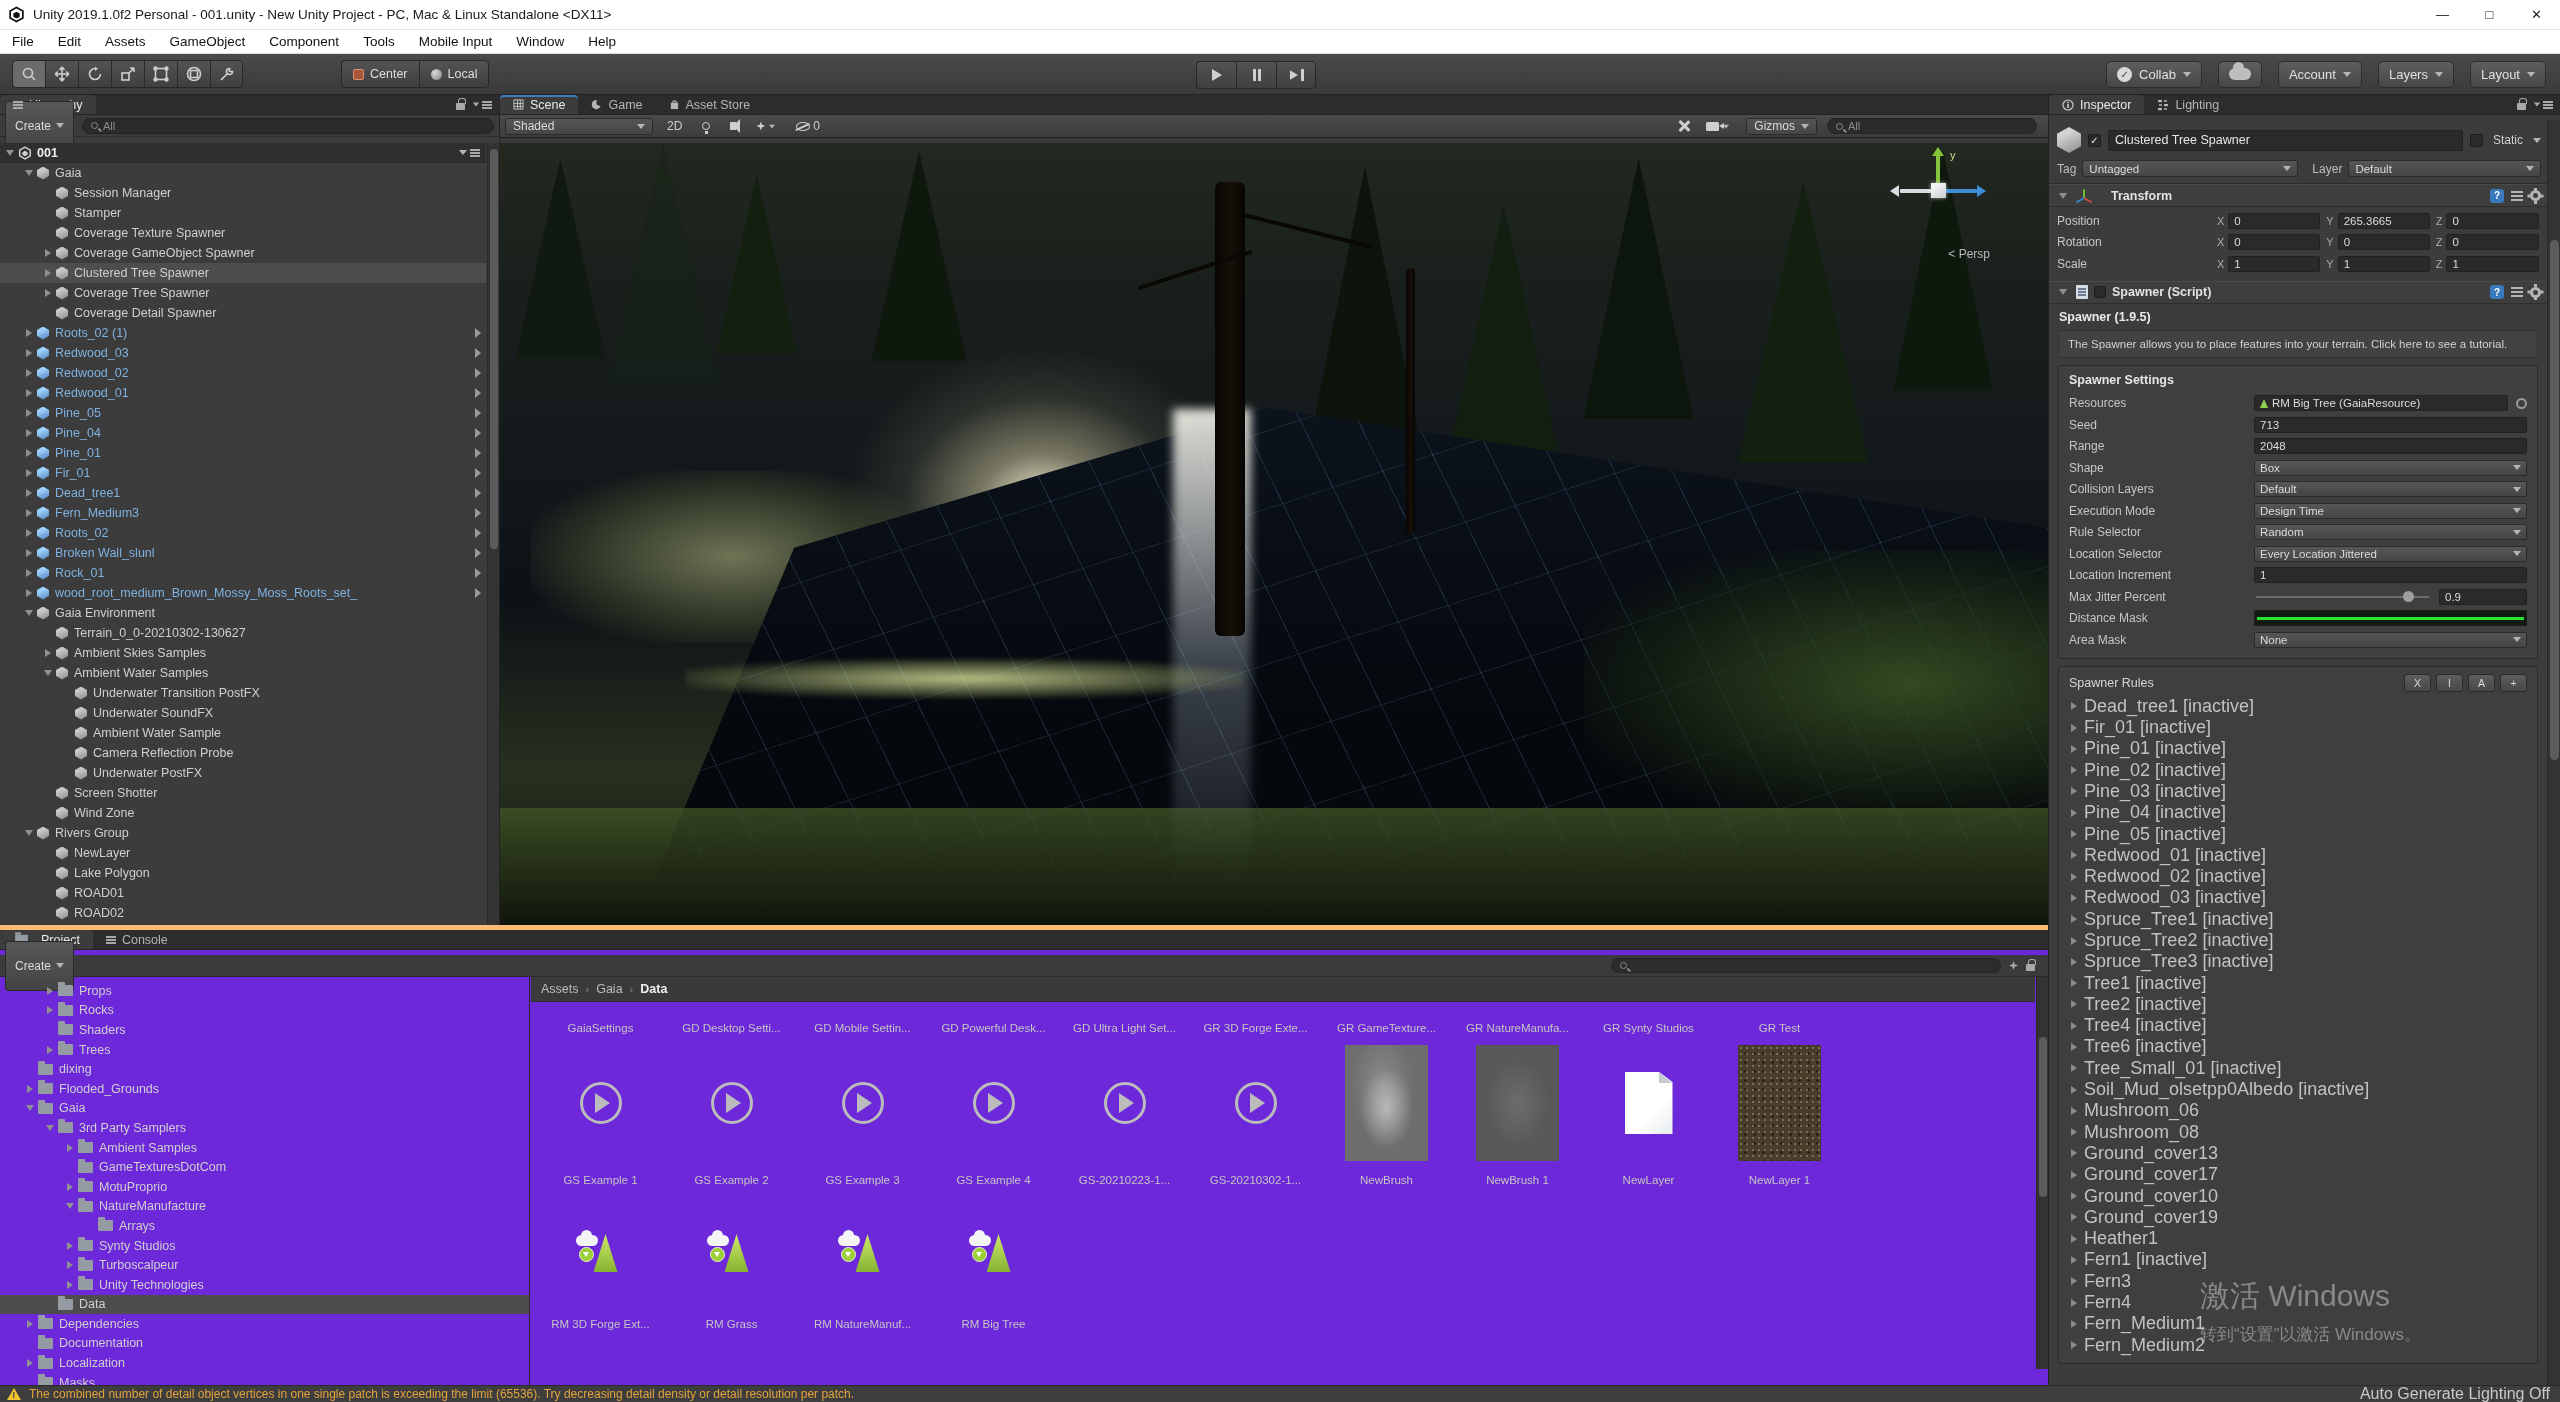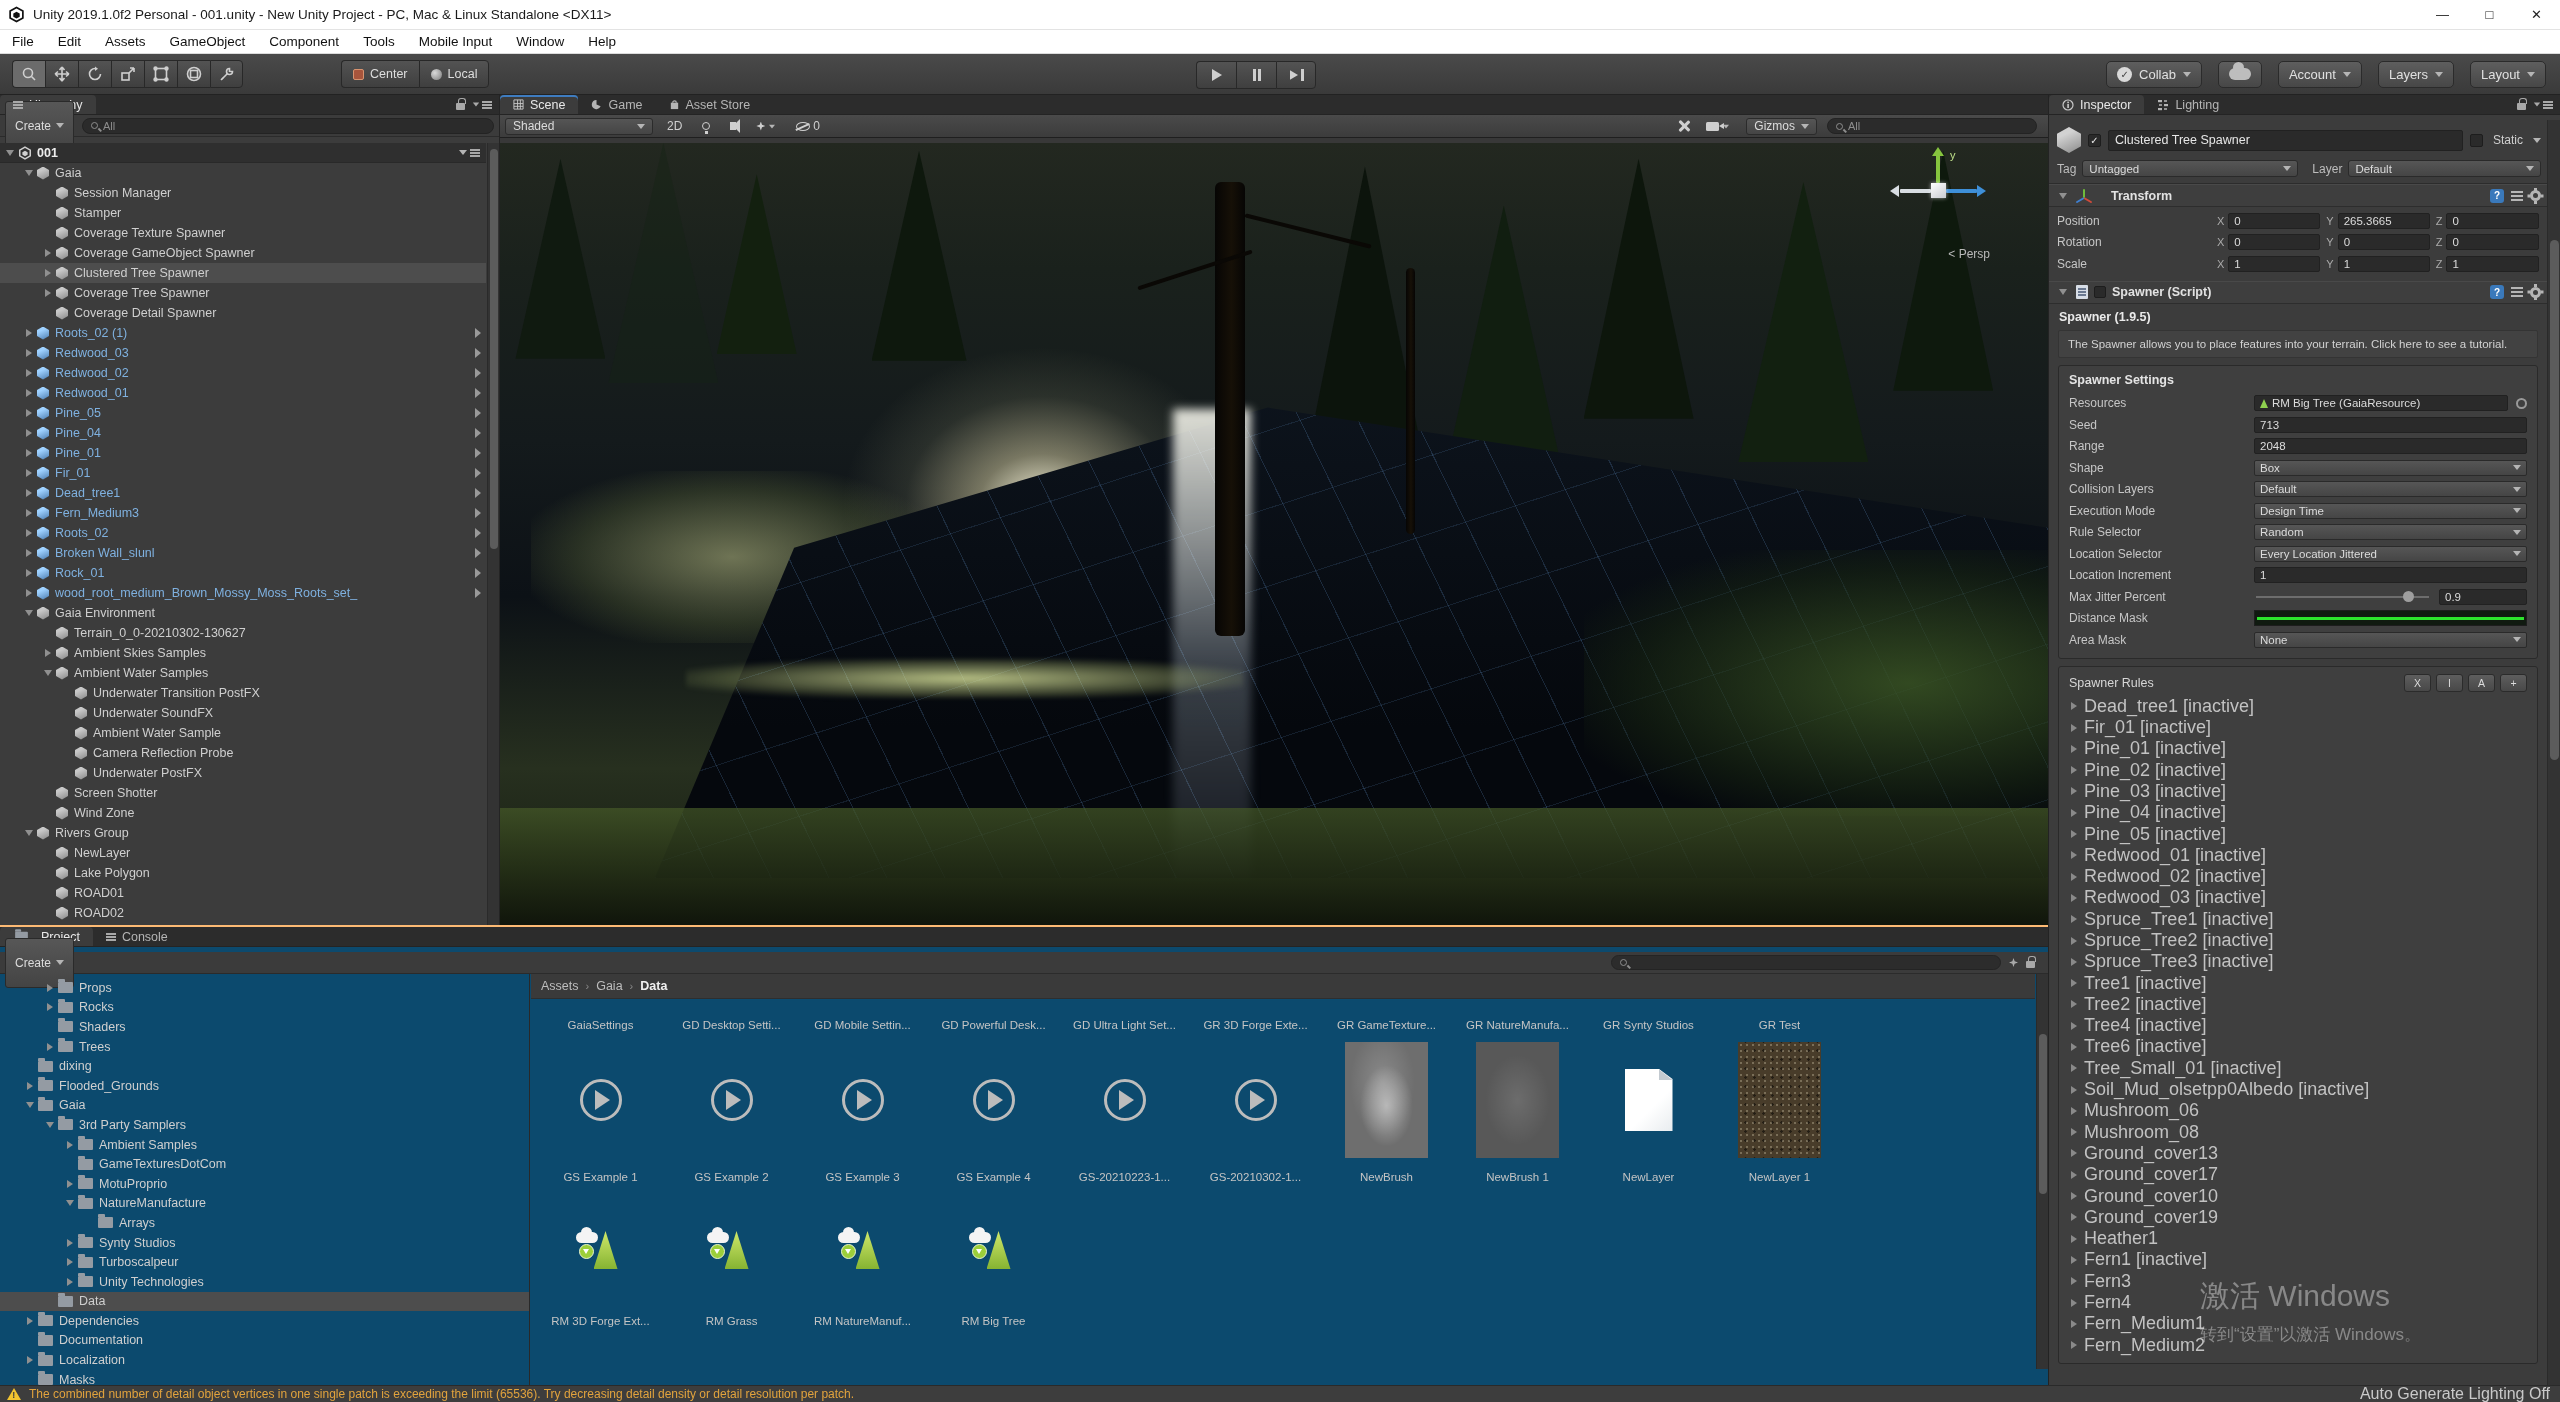--- a/index.html
+++ b/index.html
@@ -118,21 +118,21 @@
   .gz-y{left:50px;top:8px;width:4px;height:28px;background:#86c43e}
   .gz-x{left:14px;top:42px;width:31px;height:4px;background:#d8dde2}
   .gz-z{left:60px;top:42px;width:31px;height:4px;background:#3e8fd8}
   .gz-cone-y{position:absolute;left:46px;top:0;border-bottom:9px solid #86c43e;border-left:6px solid transparent;border-right:6px solid transparent}
   .gz-cone-x{position:absolute;left:4px;top:38px;border-right:9px solid #d8dde2;border-top:6px solid transparent;border-bottom:6px solid transparent}
   .gz-cone-z{position:absolute;left:91px;top:38px;border-left:9px solid #3e8fd8;border-top:6px solid transparent;border-bottom:6px solid transparent}
   .gz-ylabel{position:absolute;left:64px;top:2px;font-size:11px;color:#bfe08a}
   .persp-label{position:absolute;right:58px;top:104px;font-size:12px;color:#b9b9b9}
 
   
-  .project{position:absolute;left:0;top:925px;width:2048px;height:460px;background:#0c4a6e;border-top:2px solid #fdba74}
+  .project{position:absolute;left:0;top:925px;width:2048px;height:460px;background:#6d28d9;border-top:5px solid #fdba74}
   .proj-toolbar{position:absolute;left:0;right:0;top:25px;height:22px;background:#3b3b3b;border-bottom:1px solid #2b2b2b;display:flex;align-items:center;padding:0 5px;gap:8px}
   .proj-search{margin-left:auto;width:390px;height:15px;border-radius:8px;background:#2c2c2c;border:1px solid #242424;display:flex;align-items:center;gap:5px;padding:0 8px;color:#8d8d8d;font-size:11px}
   .proj-tb-icons{display:flex;gap:8px;align-items:center;padding-right:8px}
   .proj-tree{position:absolute;left:0;top:47px;bottom:0;width:530px;border-right:1px solid #292929;overflow:hidden;padding-top:4px}
   .frow{height:19.6px;display:flex;align-items:center;font-size:12.5px;color:#cfcfcf;white-space:nowrap}
   .frow.sel{background:#4d4d4d}
   .fold{width:15px;height:11px;background:#949ba3;border-radius:1px;position:relative;margin:0 6px 0 1px;flex:none}
   .fold::before{content:"";position:absolute;left:0;top:-3px;width:7px;height:3px;background:#949ba3;border-radius:1px 1px 0 0}
   .proj-content{position:absolute;left:531px;right:13px;top:47px;bottom:16px;overflow:hidden}
   .breadcrumb{height:25px;display:flex;align-items:center;gap:7px;padding:0 10px;font-size:12.5px;color:#bdbdbd;background:#3a3a3a;border-bottom:1px solid #2e2e2e}

